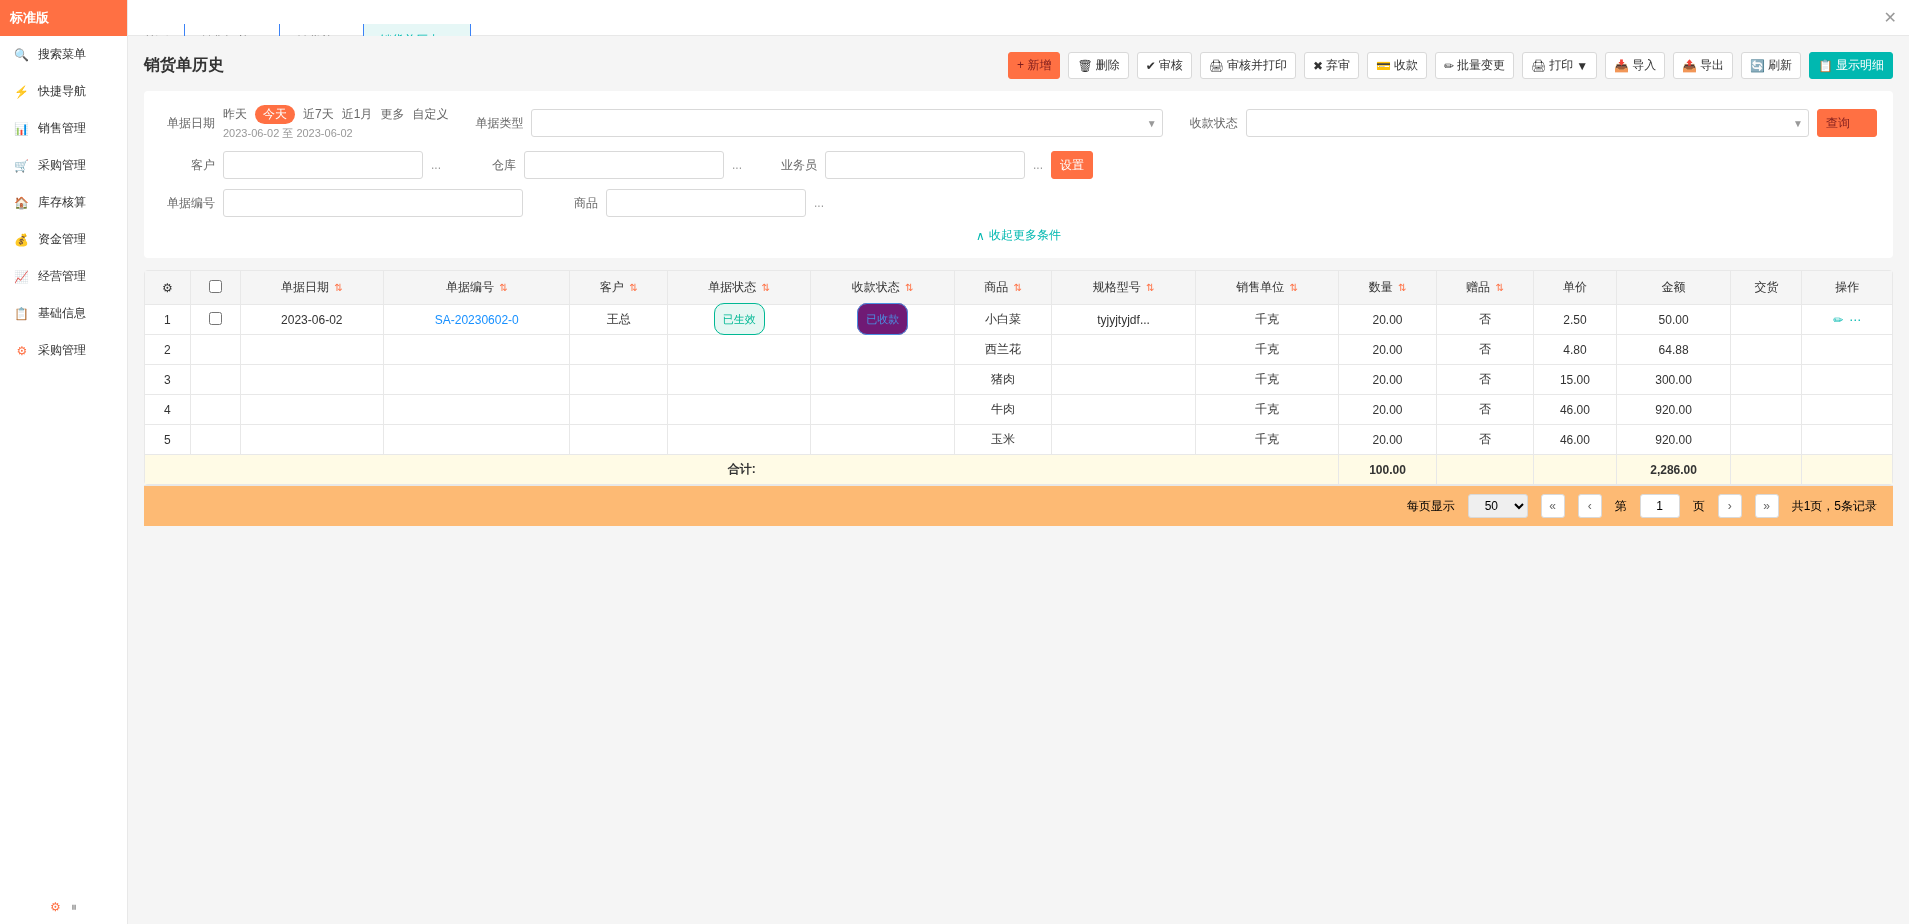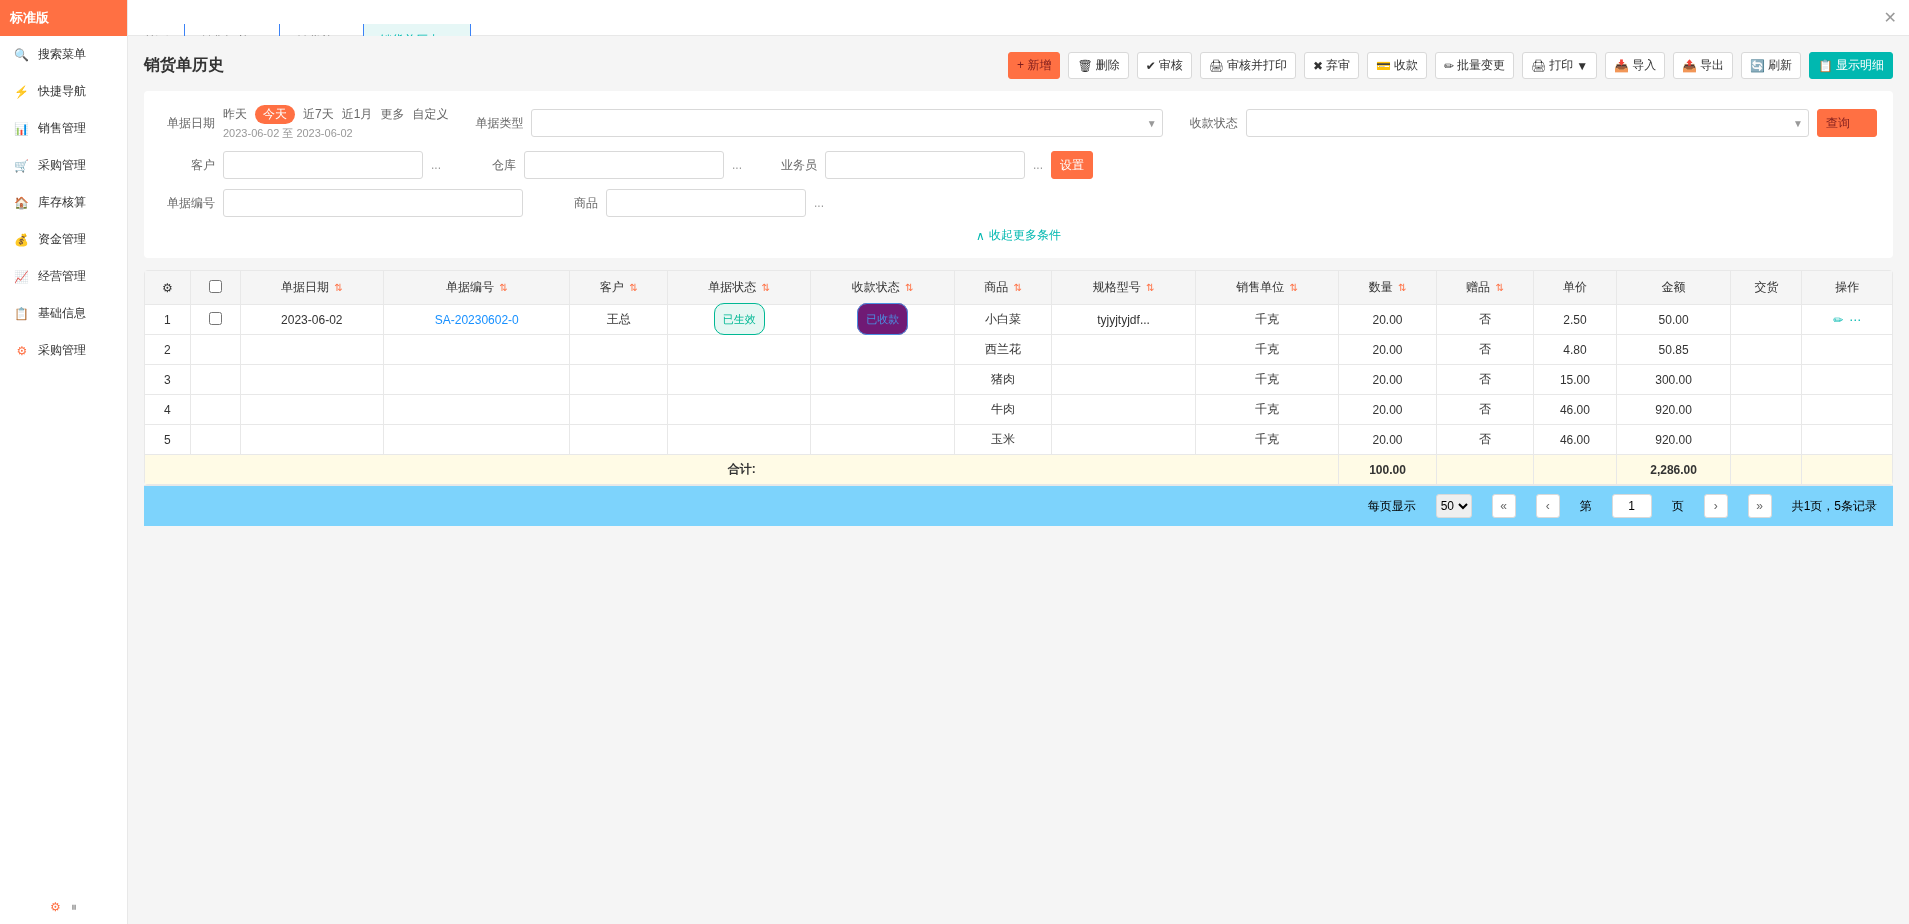--- a/index.html
+++ b/index.html
@@ -59,24 +59,24 @@
     .status-badge { padding: 9px 8px; border-radius: 10px; font-size: 11px; }
     .status-effective { background: #e6f7f3; color: #00b894; border: 1px solid #00b894; }
     .status-received { background: #701a75; color: #4a90e2; border: 1px solid #4a90e2; }
     .action-btn { color: #00b8b0; cursor: pointer; margin: 0 3px; font-size: 12px; }
     .link-text { color: #1890ff; cursor: pointer; }
     
     
     .summary-row td { background: #fffbe6; font-weight: bold; }
     
     
-    .table-footer { background: #7dd3fc; border-top: 1px solid #e8e8e8; padding: 8px 16px; display: flex; align-items: center; justify-content: flex-end; gap: 20px; }
+    .table-footer { background: #fdba74; border-top: 1px solid #e8e8e8; padding: 8px 16px; display: flex; align-items: center; justify-content: flex-end; gap: 13px; }
     .page-btn { width: 24px; height: 24px; border: 1px solid #d9d9d9; background: #fff; border-radius: 3px; cursor: pointer; display: flex; align-items: center; justify-content: center; font-size: 12px; color: #666; }
     .page-input { width: 40px; height: 24px; border: 1px solid #d9d9d9; border-radius: 3px; text-align: center; font-size: 12px; }
-    .per-page-select { height: 24px; border: 1px solid #d9d9d9; border-radius: 3px; font-size: 12px; padding: 0 0; }
+    .per-page-select { height: 24px; border: 1px solid #d9d9d9; border-radius: 3px; font-size: 12px; padding: 0 12px; }
   </style>
 </head>
 <body>
 
 <div class="sidebar">
   <div class="sidebar-logo">标准版</div>
 
   <div class="sidebar-item">
     <span class="icon">🔍</span>
     <span>搜索菜单</span>
@@ -350,21 +350,21 @@
               <td><span class="link-text"></span></td>
               <td></td>
               <td></td>
               <td></td>
               <td>西兰花</td>
               <td></td>
               <td>千克</td>
               <td>20.00</td>
               <td>否</td>
               <td>4.80</td>
-              <td>50.85</td>
+              <td>64.88</td>
               <td></td>
               <td></td>
             </tr>
             <tr>
               <td>3</td>
               <td></td>
               <td></td>
               <td><span class="link-text"></span></td>
               <td></td>
               <td></td>

